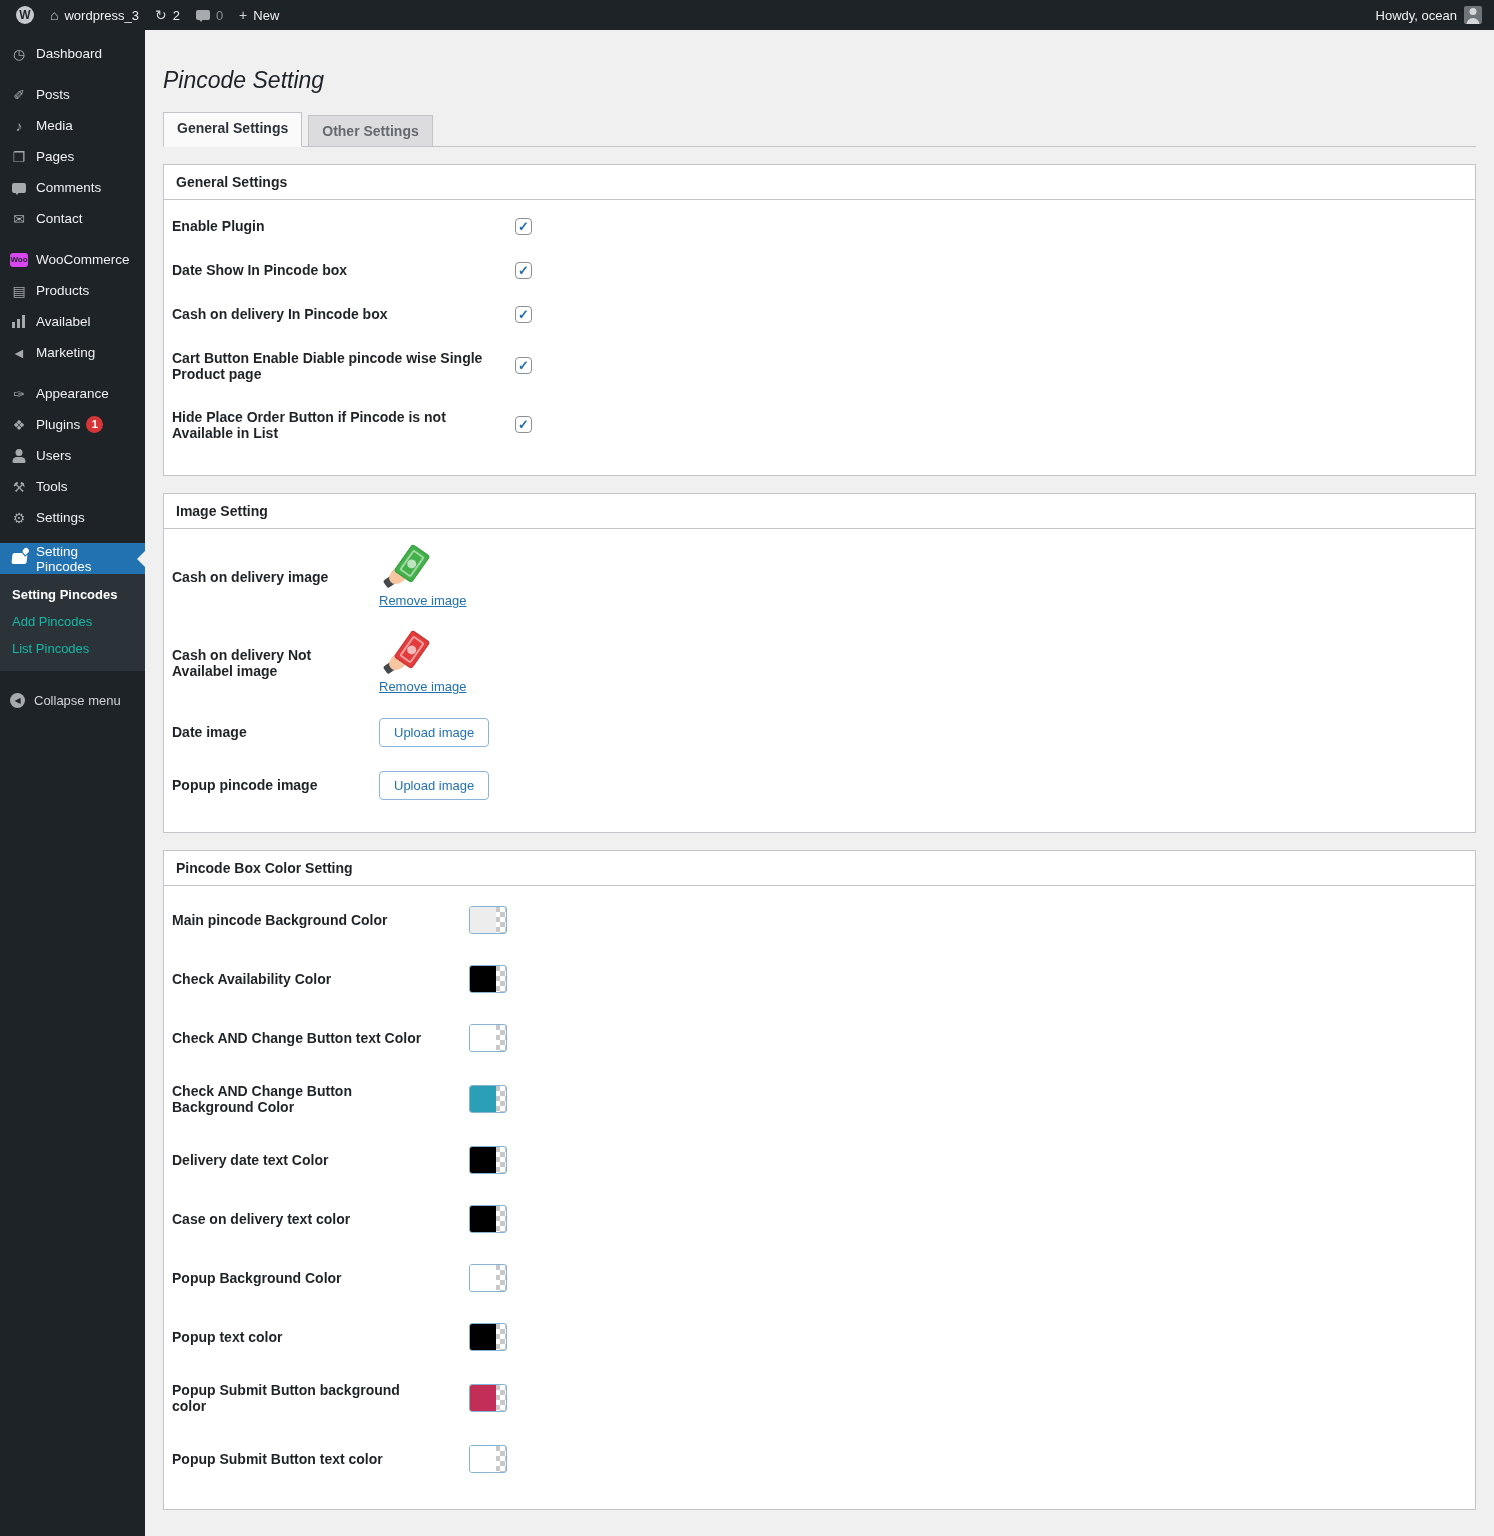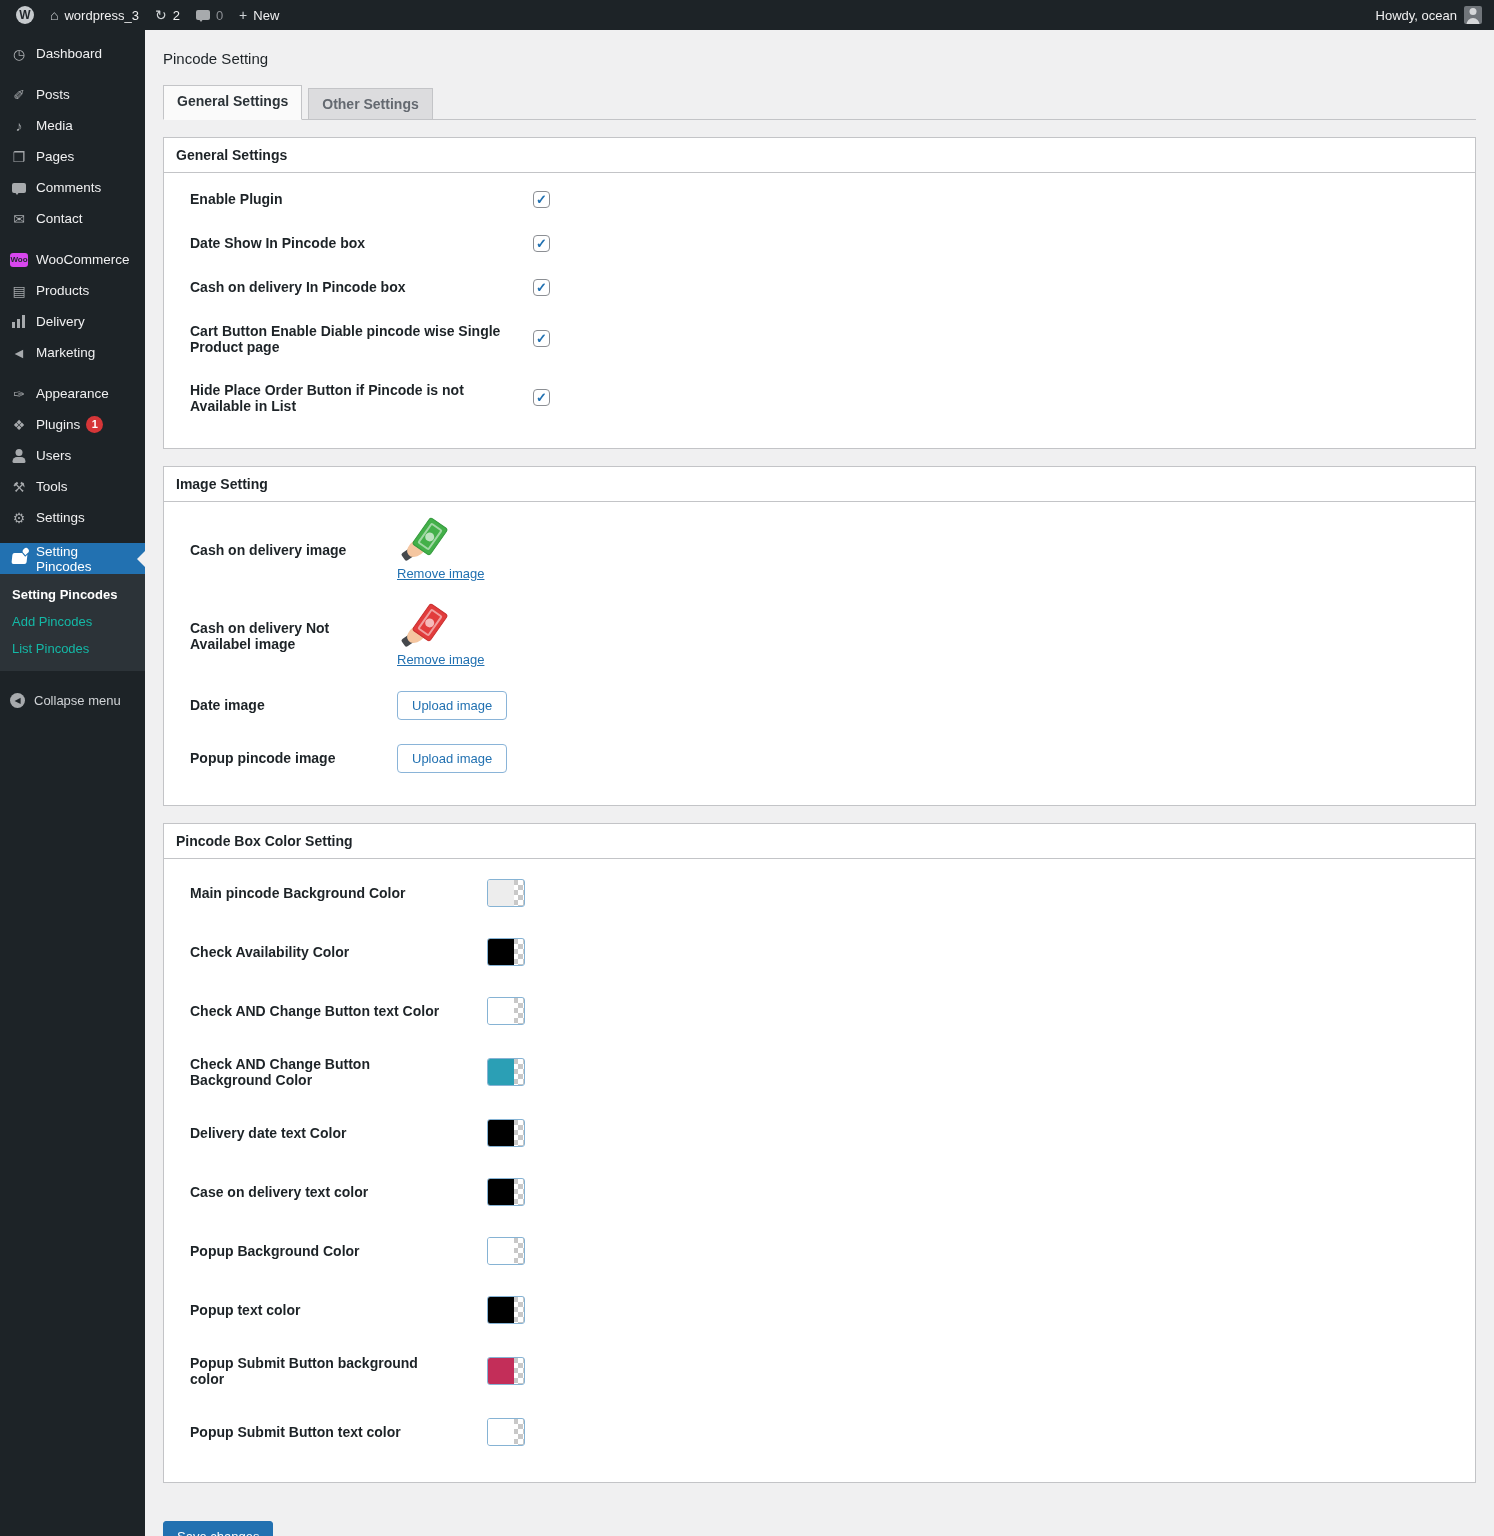--- a/index.html
+++ b/index.html
@@ -80,35 +80,35 @@
   .person::after { content:""; position:absolute; bottom:0; left:50%; transform:translateX(-50%);
     width:13px; height:6px; border-radius:6px 6px 2px 2px; background:currentColor; }
   .mapicon { position:relative; width:15px; height:11px; background:currentColor; border-radius:2px;
     transform:skewX(-6deg); }
   .mapicon::after { content:""; position:absolute; right:-1px; top:-5px; width:6px; height:6px;
     border-radius:50% 50% 50% 0; background:currentColor; transform:rotate(-45deg);
     box-shadow:0 0 0 1px #2271b1; }
 
   
   .content { margin:30px 18px 0 163px; }
-  .page-title { font-size:15px; font-weight:normal; color:#1d2327; margin:0; padding:19px 0 0; line-height:1.3; }
+  .page-title { font-size:23px; font-weight:normal; color:#1d2327; margin:0; padding:36px 0 0; line-height:1.3;font-style:italic; }
 
   .tabs { margin-top:16px; border-bottom:1px solid #c3c4c7; display:flex; align-items:flex-end; }
   .tab {
     display:inline-block; font-size:14px; font-weight:bold; color:#646970;
     background:#dcdcde; border:1px solid #c3c4c7; margin:0 6px -1px 0;
     padding:7px 13px; cursor:pointer;
   }
   .tab.active { background:#fafafa; color:#2c3338; border-bottom-color:#fafafa; padding-bottom:10px; }
 
   .box { background:#fff; border:1px solid #c3c4c7; margin-top:17px; }
   .box-header { padding:9px 12px; border-bottom:1px solid #c3c4c7; font-size:14px; font-weight:bold; color:#1d2327; }
   .box-body { padding:5px 0 20px; }
 
-  .form-row { display:flex; align-items:center; padding:13px 10px 14px 26px; }
+  .form-row { display:flex; align-items:center; padding:13px 10px 14px 8px; }
   .row-label { font-weight:bold; font-size:14px; color:#1d2327; flex-shrink:0; padding-right:10px; }
   .sec-general .row-label { width:343px; }
   .sec-image  .row-label { width:207px; }
   .sec-image  .form-row { padding-top:12px; padding-bottom:12px; }
   .sec-colors .row-label { width:267px; }
   .sec-colors .form-row { padding-top:15px; padding-bottom:16px;gap:30px; }
 
   .checkbox {
     width:17px; height:17px; background:#fff; border:1px solid #8c8f94; border-radius:4px;
     display:flex; align-items:center; justify-content:center;
@@ -217,21 +217,21 @@
         <span class="mi-label">WooCommerce</span>
       </div>
       <div class="menu-item">
         <span class="mi-icon">▤</span>
         <span class="mi-label">Products</span>
       </div>
       <div class="menu-item">
         <span class="mi-icon">
           <span class="bars"></span>
         </span>
-        <span class="mi-label">Delivery</span>
+        <span class="mi-label">Availabel</span>
       </div>
       <div class="menu-item">
         <span class="mi-icon">◄</span>
         <span class="mi-label">Marketing</span>
       </div>
       <div class="menu-item sep">
         <span class="mi-icon">✑</span>
         <span class="mi-label">Appearance</span>
       </div>
       <div class="menu-item">

